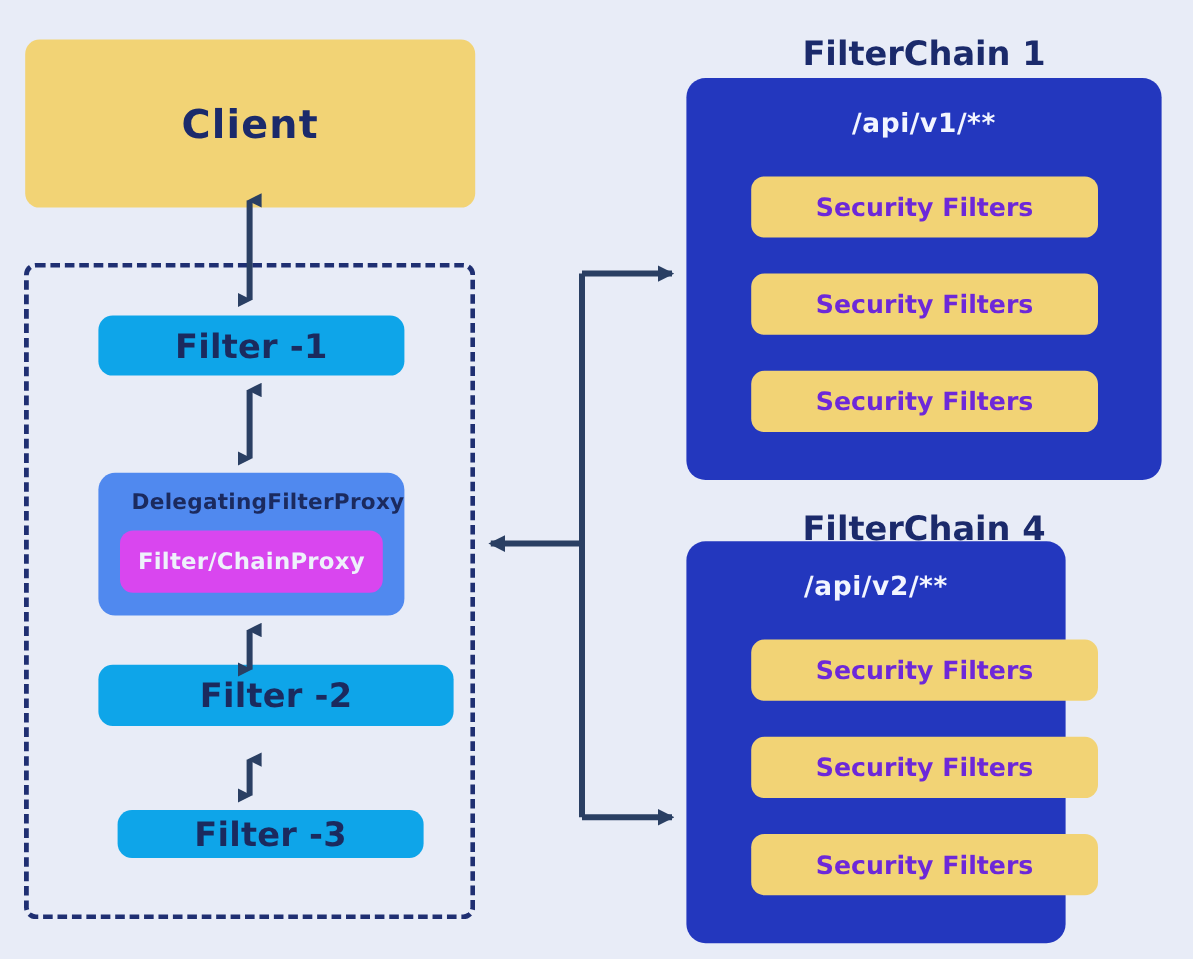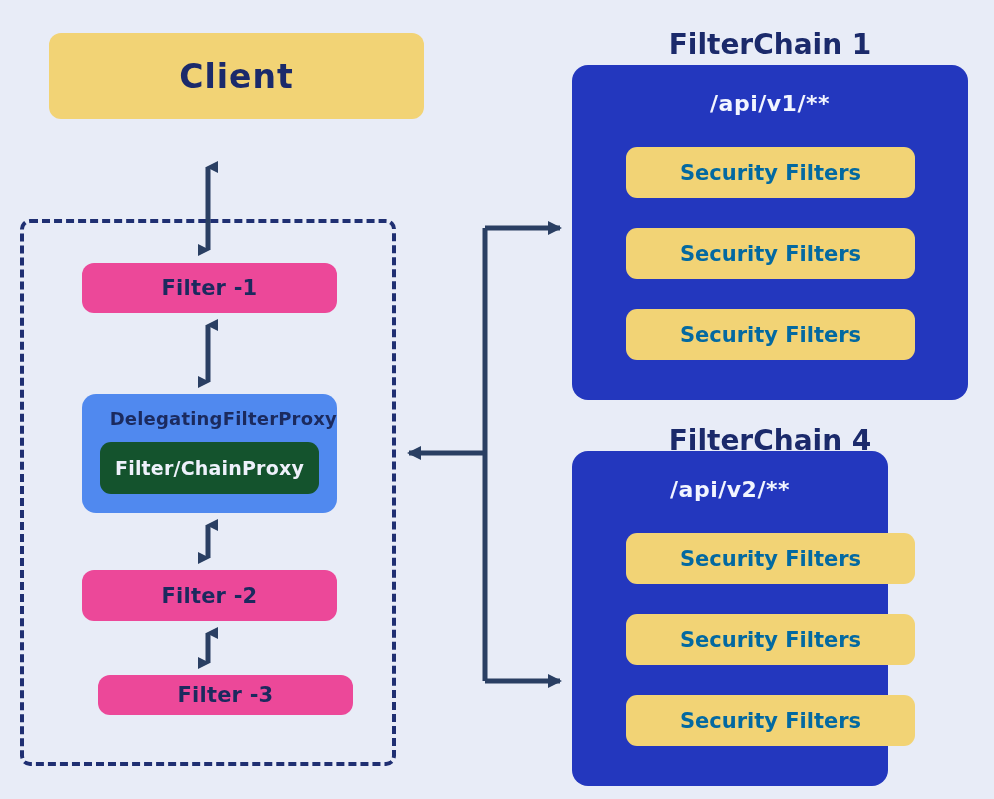--- a/index.html
+++ b/index.html
@@ -35,24 +35,24 @@
 
   .client-box {
     background: #f2d375;
     color: #1b2a6b;
     border-radius: 12px;
     font-size: 33px;
     letter-spacing: 1px;
   }
 
   .filter-box {
-    background: #ec4899;
+    background: #0ea5e9;
     color: #1b2a5e;
     border-radius: 12px;
-    font-size: 21px;
+    font-size: 28px;
   }
 
   .dfp-box {
     background: #5089ef;
     border-radius: 14px;
     display: block;
   }
   .dfp-label {
     position: absolute;
     left: 0;
@@ -62,21 +62,21 @@
     color: #1b2a5e;
     font-size: 18px;
     font-weight: bold;
   }
   .chainproxy-box {
     position: absolute;
     left: 18px;
     right: 18px;
     top: 48px;
     height: 52px;
-    background: #14532d;
+    background: #d946ef;
     border-radius: 11px;
     display: flex;
     align-items: center;
     justify-content: center;
     color: #eef1fb;
     font-size: 19px;
     font-weight: bold;
   }
 
   
@@ -111,21 +111,21 @@
     text-align: center;
     color: #f2f5ff;
     font-size: 22px;
     font-weight: bold;
     letter-spacing: 0.5px;
   }
   .sec-filter {
     position: absolute;
     box-sizing: border-box;
     background: #f2d375;
-    color: #0369a1;
+    color: #6d28d9;
     border-radius: 11px;
     display: flex;
     align-items: center;
     justify-content: center;
     font-size: 21px;
     font-weight: bold;
   }
 
   
   #connectors {
@@ -135,32 +135,32 @@
     width: 994px;
     height: 799px;
     pointer-events: none;
   }
 </style>
 </head>
 <body>
 
 <div id="canvas">
 
-  <div class="box client-box" style="left:21px; top:33px; width:375px; height:86px;margin-left:28px;">Client</div>
+  <div class="box client-box" style="left:21px; top:33px; width:375px; height:140px;">Client</div>
 
   <div class="dashed-container" style="left:20px; top:219px; width:376px; height:547px;"></div>
 
   <div class="box filter-box" style="left:82px; top:263px; width:255px; height:50px;">Filter -1</div>
 
   <div class="box dfp-box" style="left:82px; top:394px; width:255px; height:119px;">
     <div class="dfp-label">DelegatingFilterProxy</div>
     <div class="chainproxy-box">Filter/ChainProxy</div>
   </div>
 
-  <div class="box filter-box" style="left:82px; top:570px; width:255px; height:51px;">Filter -2</div>
+  <div class="box filter-box" style="left:82px; top:554px; width:296px; height:51px;">Filter -2</div>
 
   <div class="box filter-box" style="left:82px; top:675px; width:255px; height:40px;margin-left:16px;">Filter -3</div>
 
   <div class="chain-title" style="left:572px; top:28px; width:396px;">FilterChain 1</div>
 
   <div class="chain-panel" style="left:572px; top:65px; width:396px; height:335px;">
     <div class="chain-path">/api/v1/**</div>
     <div class="sec-filter" style="left:54px; top:82px; width:289px; height:51px;">Security Filters</div>
     <div class="sec-filter" style="left:54px; top:163px; width:289px; height:51px;">Security Filters</div>
     <div class="sec-filter" style="left:54px; top:244px; width:289px; height:51px;">Security Filters</div>

